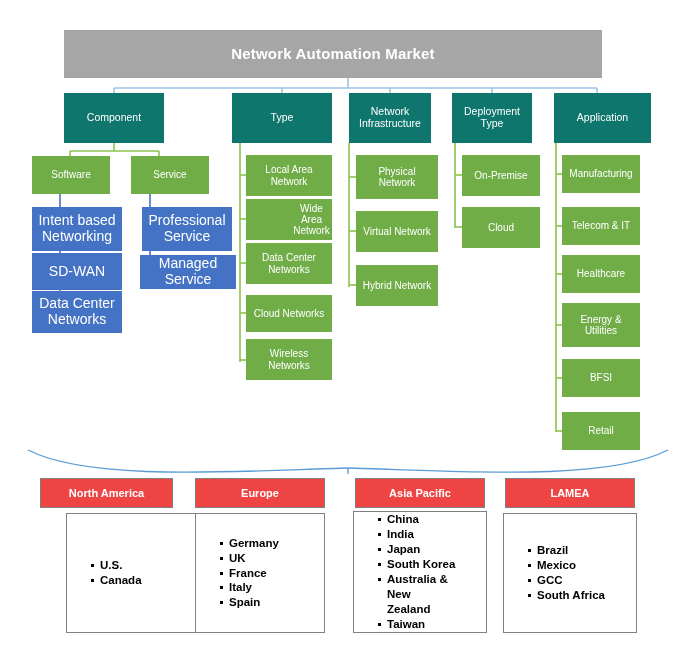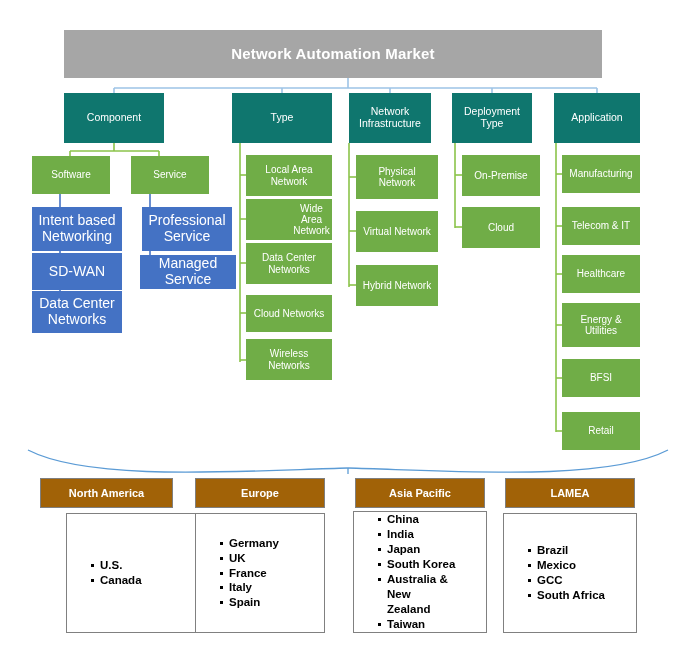--- a/index.html
+++ b/index.html
@@ -44,21 +44,21 @@
   }
   .dblue{
     background:#4472c4;
     font-size:14px;
   }
 
   
   .panel-head{
     position:absolute;
     box-sizing:border-box;
-    background:#a16207;
+    background:#ef4444;
     border:1px solid #7f7f7f;
     color:#ffffff;
     font-size:11px;
     font-weight:bold;
     display:flex;
     align-items:center;
     justify-content:center;
     text-align:center;
   }
   .panel-body{
@@ -162,21 +162,21 @@
   </svg>
 
   <div class="box root" style="left:64px;top:30px;width:538px;height:48px;">Network Automation Market</div>
 
   <div class="box cat" style="left:64px;top:93px;width:100px;height:50px;">Component</div>
   <div class="box cat" style="left:232px;top:93px;width:100px;height:50px;">Type</div>
   <div class="box cat" style="left:349px;top:93px;width:82px;height:50px;">Network
 Infrastructure</div>
   <div class="box cat" style="left:452px;top:93px;width:80px;height:50px;">Deployment
 Type</div>
-  <div class="box cat" style="left:554px;top:93px;width:86px;height:50px;">Application</div>
+  <div class="box cat" style="left:554px;top:93px;width:97px;height:50px;">Application</div>
 
   <div class="box green" style="left:32px;top:156px;width:78px;height:38px;">Software</div>
   <div class="box green" style="left:131px;top:156px;width:78px;height:38px;">Service</div>
 
   <div class="box dblue" style="left:32px;top:207px;width:90px;height:44px;">Intent based
 Networking</div>
   <div class="box dblue" style="left:32px;top:253px;width:90px;height:37px;">SD-WAN</div>
   <div class="box dblue" style="left:32px;top:291px;width:90px;height:42px;">Data Center
 Networks</div>
 

